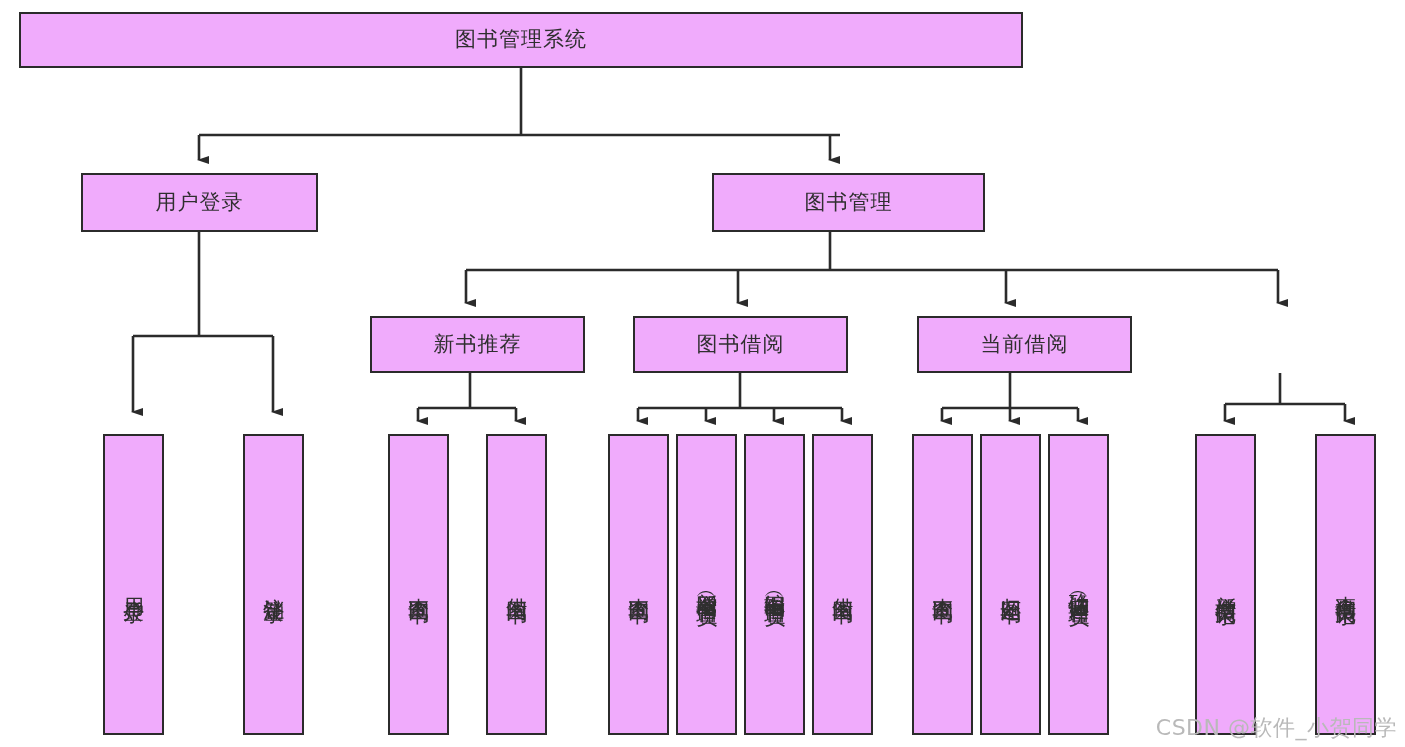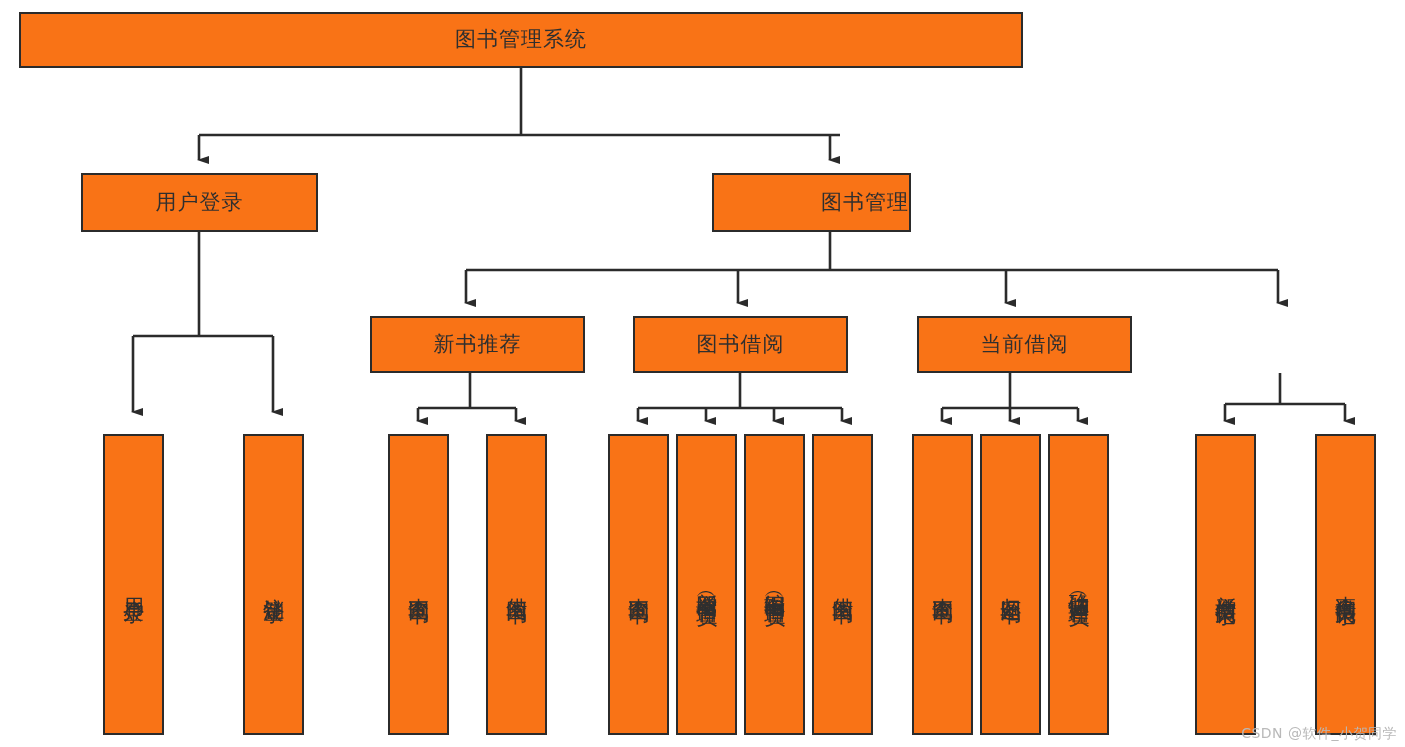--- a/index.html
+++ b/index.html
@@ -16,21 +16,21 @@
   #diagram-root {
     position: relative;
     width: 1405px;
     height: 747px;
     background: #ffffff;
   }
   .node-box {
     position: absolute;
     box-sizing: border-box;
     border: 2px solid #2b2b2b;
-    background: #f97316;
+    background: #f0abfc;
     display: flex;
     align-items: center;
     justify-content: center;
     color: #2f2f2f;
   }
   .node-box.horizontal {
     font-size: 21px;
     line-height: 1.2;
     letter-spacing: 1px;
   }
@@ -51,21 +51,21 @@
     left: 0;
     top: 0;
     width: 1405px;
     height: 747px;
     pointer-events: none;
   }
   .watermark {
     position: absolute;
     right: 8px;
     bottom: 4px;
-    font-size: 14px;
+    font-size: 22px;
     color: #b9b9b9;
     letter-spacing: 0.5px;
     white-space: nowrap;
   }
 </style>
 </head>
 <body>
 
 <div id="diagram-root">
 
@@ -119,21 +119,21 @@
     </g>
   </svg>
 
   <div class="node-box horizontal" style="left:19px; top:12px; width:1004px; height:56px;">
     <span class="node-label">图书管理系统</span>
   </div>
 
   <div class="node-box horizontal" style="left:81px; top:173px; width:237px; height:59px;">
     <span class="node-label">用户登录</span>
   </div>
-  <div class="node-box horizontal" style="left:712px; top:173px; width:199px; height:59px;justify-content:flex-end;">
+  <div class="node-box horizontal" style="left:712px; top:173px; width:273px; height:59px;">
     <span class="node-label">图书管理</span>
   </div>
 
   <div class="node-box horizontal" style="left:370px; top:316px; width:215px; height:57px;">
     <span class="node-label">新书推荐</span>
   </div>
   <div class="node-box horizontal" style="left:633px; top:316px; width:215px; height:57px;">
     <span class="node-label">图书借阅</span>
   </div>
   <div class="node-box horizontal" style="left:917px; top:316px; width:215px; height:57px;">

